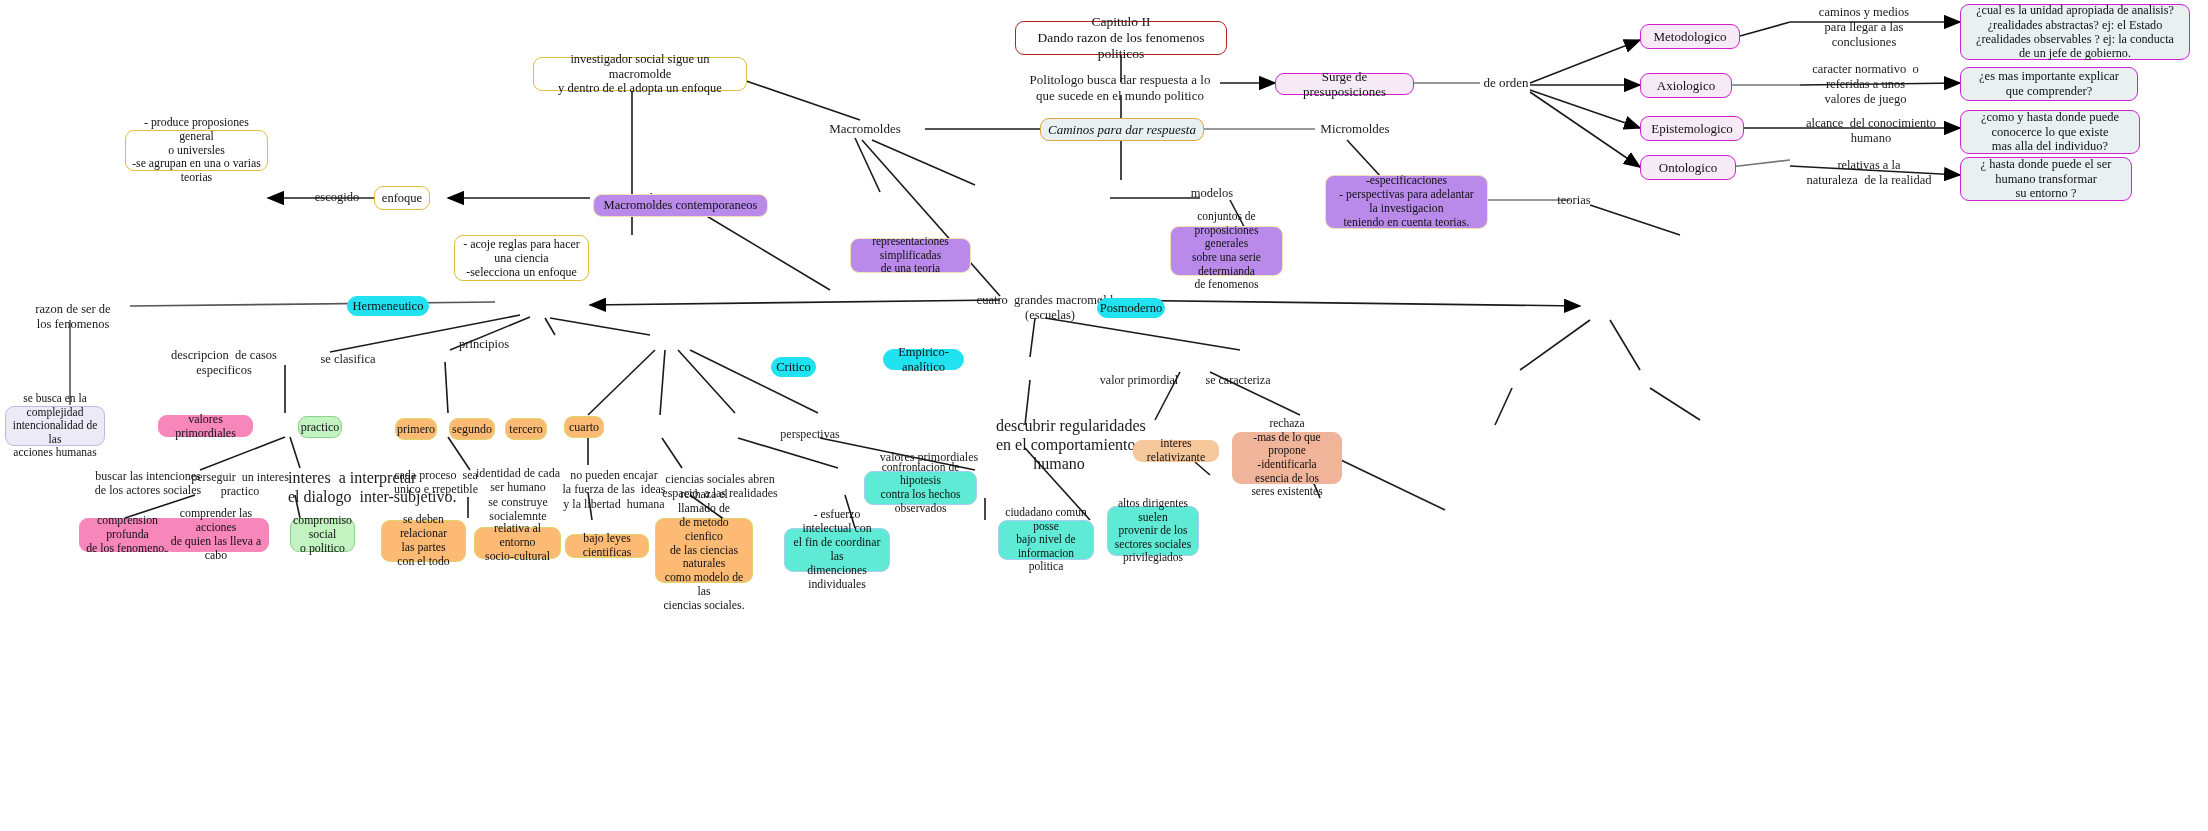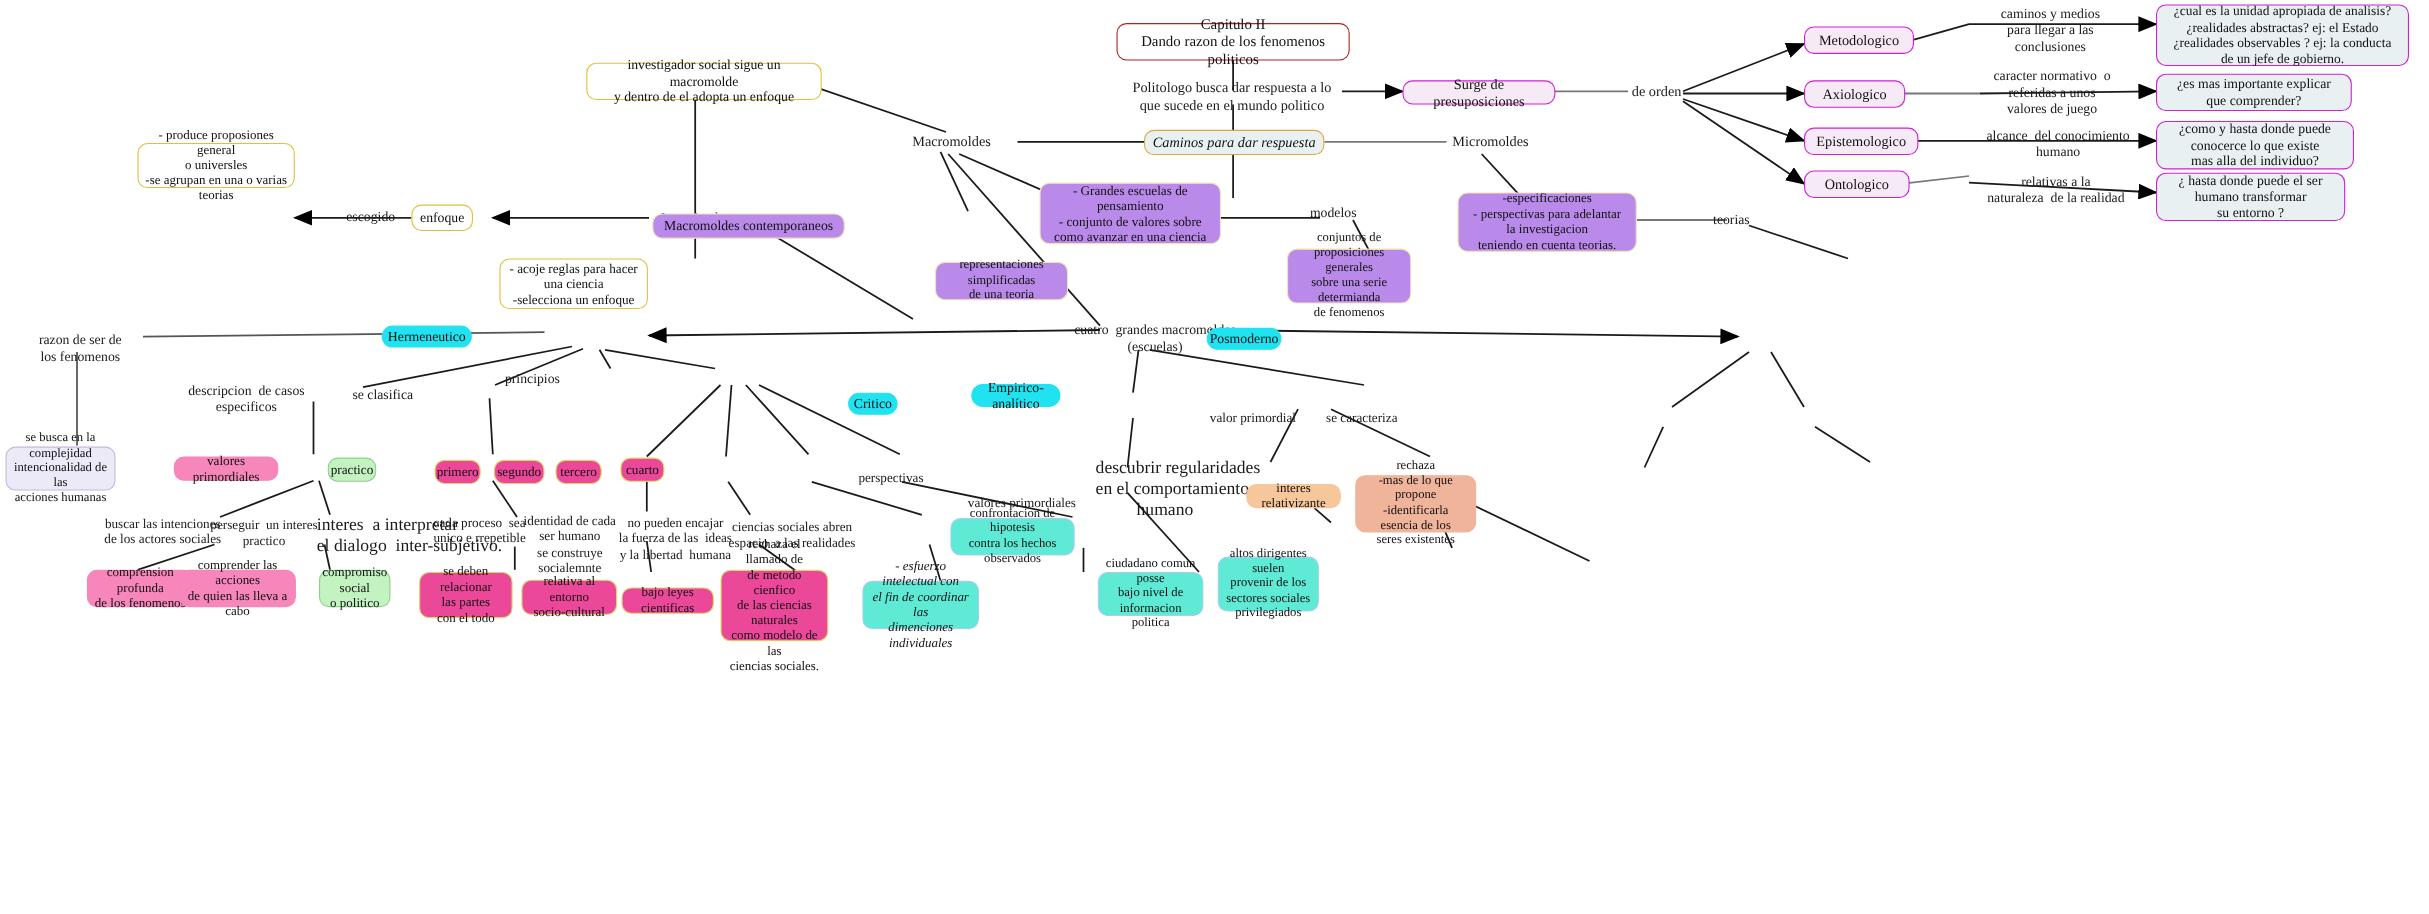--- a/index.html
+++ b/index.html
@@ -13,21 +13,21 @@
   
   .n-red   {background:#ffffff;border-color:#b42121;}
   .n-yellowline{background:#ffffff;border-color:#e0c03a;}
   .n-blue  {background:#e8f0f2;border-color:#e0a73a;font-style:italic;}
   .n-magenta{background:#f6eaf6;border-color:#d21fd2;}
   .n-magenta2{background:#e8f0f2;border-color:#d21fd2;}
   .n-purple{background:#b98aea;border-color:#f3e2b4;}
   .n-cyan  {background:#21e2f0;border-color:#21e2f0;border-radius:14px;}
   .n-pink  {background:#f786bb;border-color:#f786bb;}
   .n-green {background:#c3f3c0;border-color:#8fd08c;}
-  .n-yellow{background:#ec4899;border-color:#ded56a;}
+  .n-yellow{background:#fdba74;border-color:#ded56a;}
   .n-lblue {background:#5eead4;border-color:#a8cdf0;}
   .n-orange{background:#f6c79a;border-color:#f6c79a;}
   .n-salmon{background:#f0b49a;border-color:#f0b49a;}
   .n-lavender{background:#eceaf7;border-color:#c8b6e2;}
 </style>
 </head>
 <body>
 
 <div id="canvas">
 
@@ -185,21 +185,20 @@
   <div class="lbl" style="left:300px;top:190px;width:74px;font-size:12.5px;">escogido</div>
 
   <div class="node n-yellowline" style="left:374px;top:186px;width:56px;height:24px;font-size:12.5px;">enfoque</div>
 
   <div class="lbl" style="left:586px;top:191px;width:92px;font-size:12.5px;">Investigador</div>
 
   <div class="node n-yellowline" style="left:454px;top:235px;width:135px;height:46px;font-size:12px;">- acoje reglas  para hacer<br>una ciencia<br>-selecciona un enfoque</div>
 
   <div class="node n-purple" style="left:593px;top:194px;width:175px;height:23px;font-size:12.5px;">Macromoldes contemporaneos</div>
 
-  <div class="node n-purple" style="left:945px;top:166px;width:165px;height:56px;font-size:12px;">- Grandes escuelas de<br>pensamiento<br>- conjunto de valores sobre<br>como avanzar en una ciencia</div>
 
   <div class="lbl" style="left:1180px;top:186px;width:64px;font-size:12.5px;">modelos</div>
 
   <div class="node n-purple" style="left:1325px;top:175px;width:163px;height:54px;font-size:11.8px;">-especificaciones<br>- perspectivas para adelantar<br>la investigacion<br>teniendo en cuenta teorias.</div>
 
   <div class="lbl" style="left:1545px;top:193px;width:58px;font-size:12.5px;">teorias</div>
 
   <div class="node n-purple" style="left:850px;top:238px;width:121px;height:35px;font-size:11.5px;">representaciones  simplificadas<br>de una teoria</div>
 
   <div class="node n-purple" style="left:1170px;top:226px;width:113px;height:50px;font-size:11.5px;">conjuntos de proposiciones<br>generales<br>sobre una serie  determianda<br>de fenomenos</div>
@@ -237,21 +236,21 @@
 
   <div class="node n-pink" style="left:38px;top:518px;width:97px;height:34px;font-size:11.8px;margin-left:41px;">comprension profunda<br>de los fenomenos</div>
   <div class="node n-pink" style="left:163px;top:518px;width:106px;height:34px;font-size:11.8px;">comprender  las acciones<br>de quien las lleva a cabo</div>
   <div class="node n-green" style="left:290px;top:518px;width:65px;height:34px;font-size:11.8px;">compromiso social<br>o politico</div>
   <div class="node n-yellow" style="left:381px;top:520px;width:85px;height:42px;font-size:11.8px;">se deben relacionar<br>las partes<br>con el todo</div>
   <div class="node n-yellow" style="left:474px;top:527px;width:87px;height:32px;font-size:11.8px;">relativa al entorno<br>socio-cultural</div>
   <div class="node n-yellow" style="left:565px;top:534px;width:84px;height:24px;font-size:11.8px;">bajo leyes cientificas</div>
   <div class="node n-yellow" style="left:655px;top:518px;width:98px;height:65px;font-size:11.8px;">rechaza  el llamado de<br>de metodo cienfico<br>de las ciencias  naturales<br>como modelo  de las<br>ciencias sociales.</div>
 
   <div class="lbl" style="left:768px;top:427px;width:84px;font-size:12px;">perspectivas</div>
-  <div class="node n-lblue" style="left:784px;top:528px;width:106px;height:44px;font-size:11.8px;font-style:italic;">- esfuerzo intelectual con<br>el fin de coordinar las<br>dimenciones individuales</div>
+  <div class="node n-lblue" style="left:784px;top:528px;width:106px;height:44px;font-size:11.8px;">- esfuerzo intelectual con<br>el fin de coordinar las<br>dimenciones individuales</div>
 
   <div class="lbl" style="left:873px;top:450px;width:112px;font-size:12px;">valores primordiales</div>
   <div class="node n-lblue" style="left:864px;top:471px;width:113px;height:34px;font-size:11.5px;">confrontacion de hipotesis<br>contra los hechos observados</div>
 
   <div class="lbl" style="left:996px;top:416px;width:126px;font-size:16px;">descubrir regularidades<br>en el comportamiento<br>humano</div>
   <div class="node n-lblue" style="left:998px;top:520px;width:96px;height:40px;font-size:11.5px;">ciudadano comun posse<br>bajo nivel de<br>informacion politica</div>
   <div class="node n-lblue" style="left:1107px;top:506px;width:92px;height:50px;font-size:11.5px;">altos dirigentes suelen<br>provenir  de los<br>sectores  sociales<br>privilegiados</div>
 
   <div class="lbl" style="left:1093px;top:373px;width:92px;font-size:12px;">valor primordial</div>
   <div class="lbl" style="left:1190px;top:373px;width:96px;font-size:12px;">se caracteriza</div>

